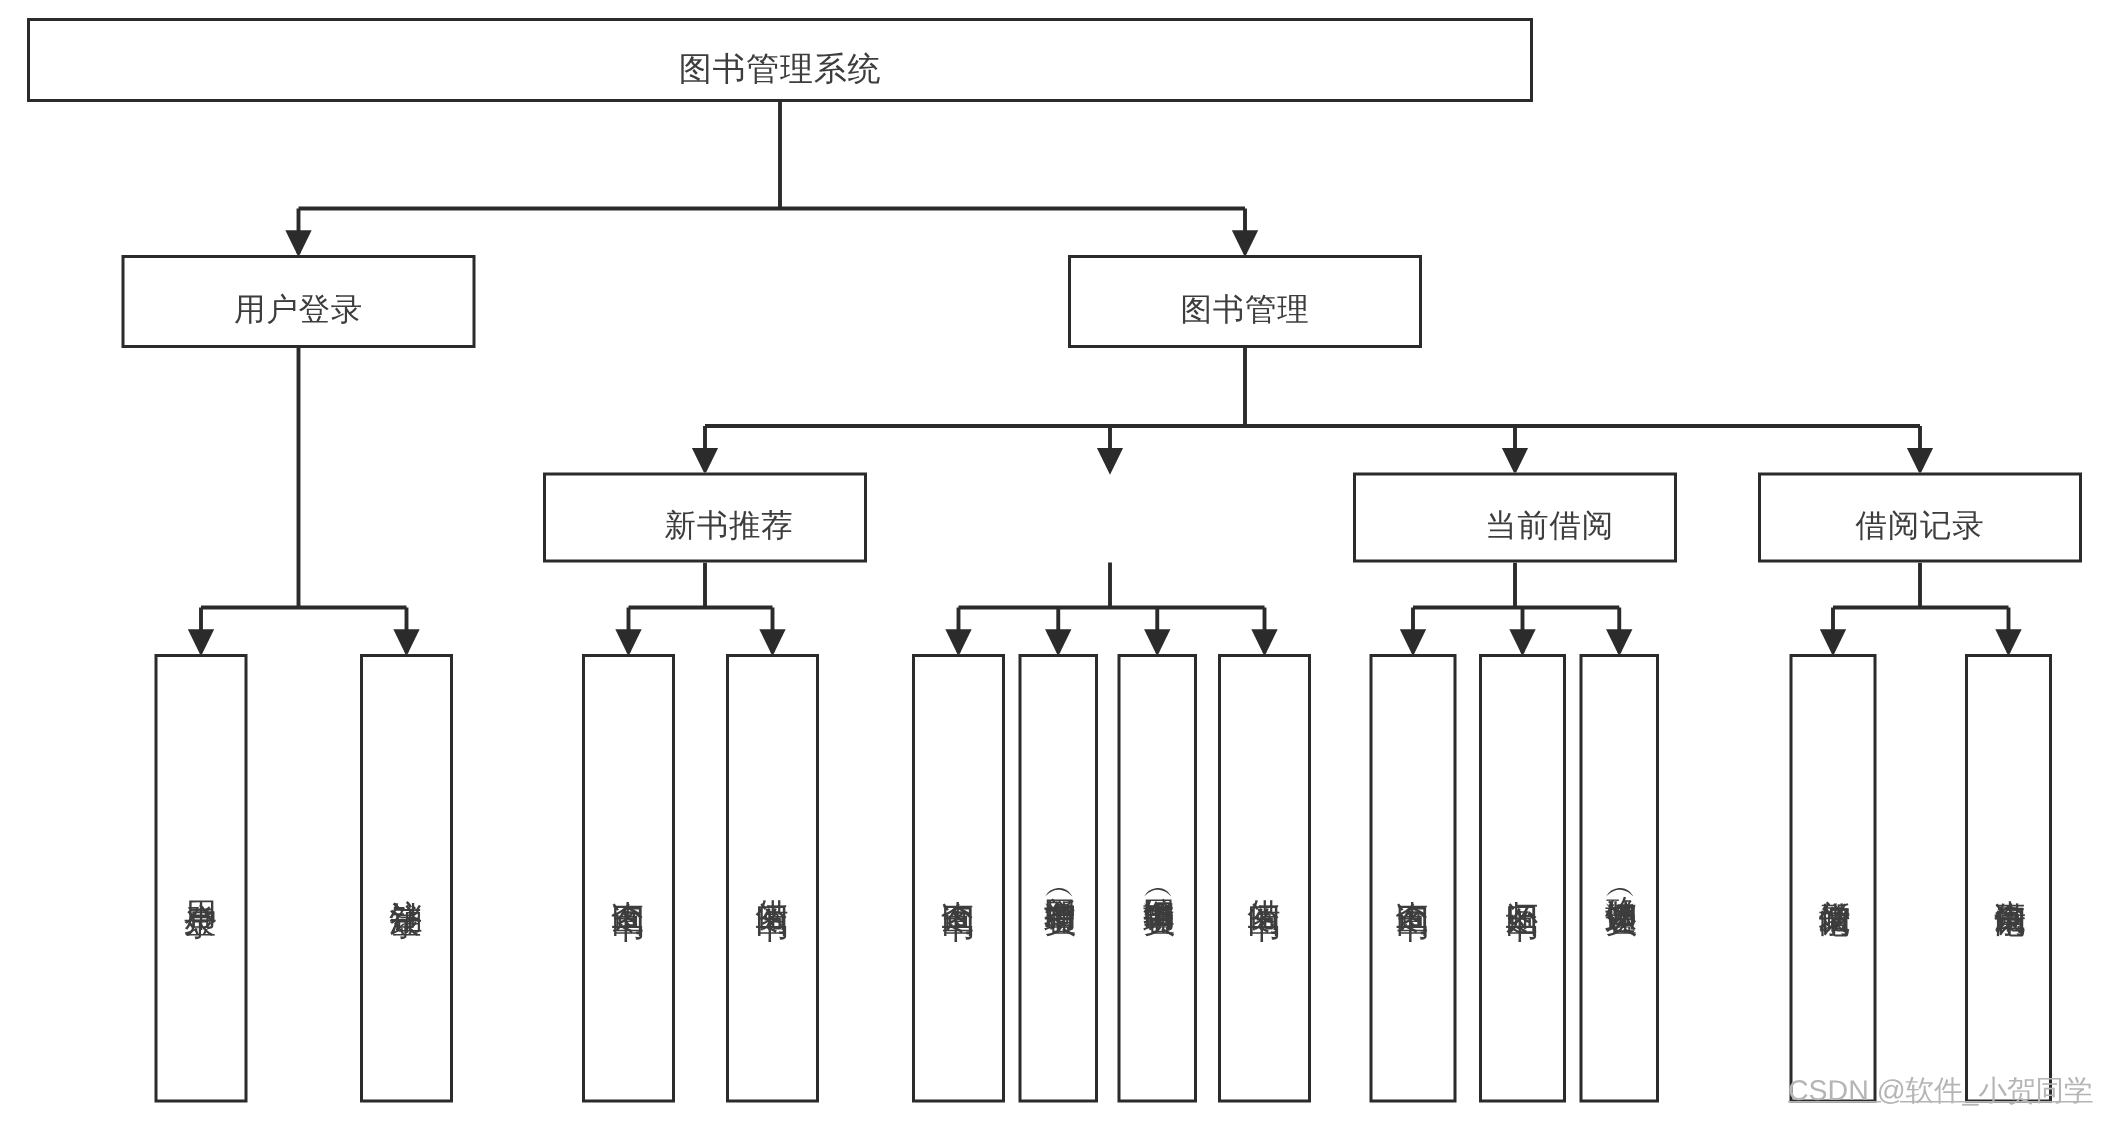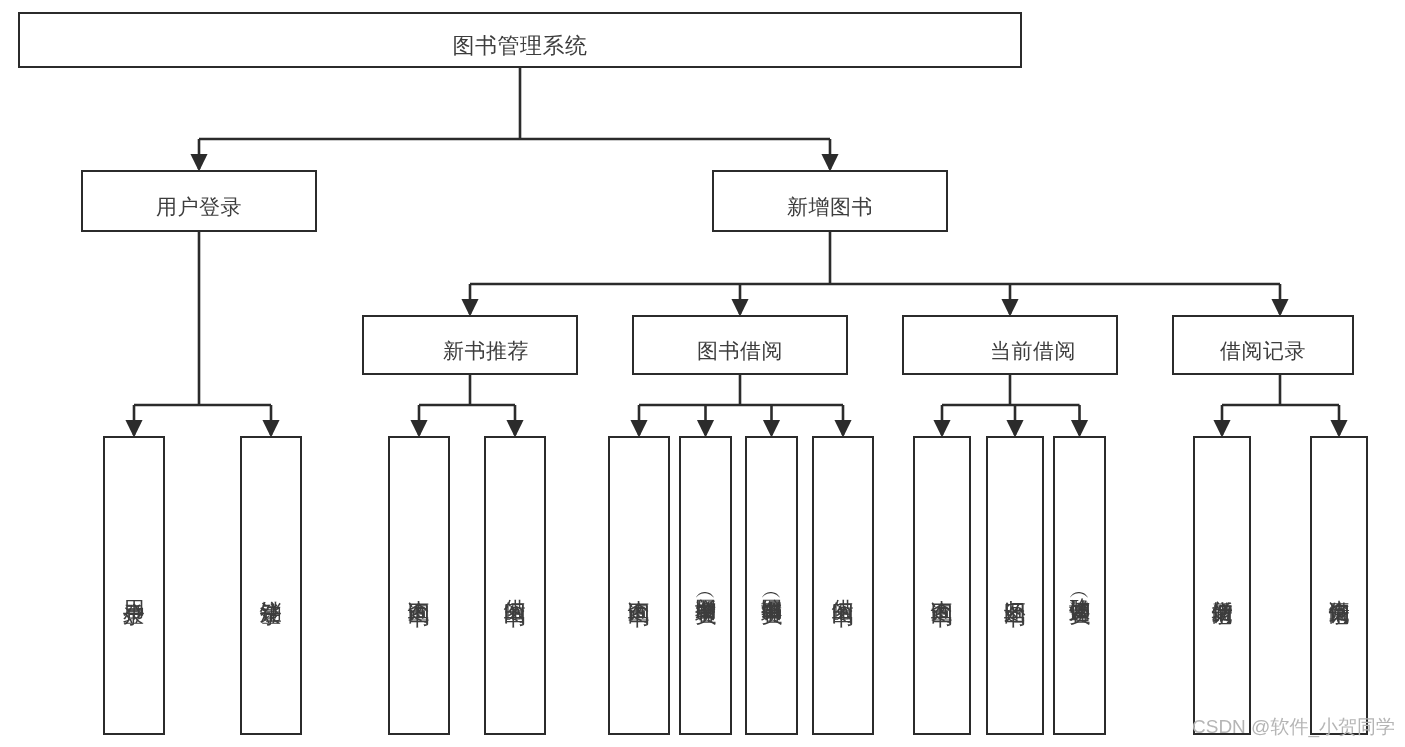--- a/index.html
+++ b/index.html
@@ -128,33 +128,30 @@
   </svg>
 
   <div class="node horiz root" style="left: 18px; top: 12px; width: 1004px; height: 56px; border-color: rgb(43, 43, 43); color: rgb(61, 61, 61);">
     <span class="label">图书管理系统</span>
   </div>
 
   <div class="node horiz" style="left: 81px; top: 170px; width: 236px; height: 62px; border-color: rgb(43, 43, 43); color: rgb(61, 61, 61);">
     <span class="label">用户登录</span>
   </div>
   <div class="node horiz" style="left: 712px; top: 170px; width: 236px; height: 62px; border-color: rgb(43, 43, 43); color: rgb(61, 61, 61);">
-    <span class="label">新增图书</span>
+    <span class="label">图书管理</span>
   </div>
 
   <div class="node horiz" style="left: 362px; top: 315px; width: 216px; height: 60px; border-color: rgb(43, 43, 43); color: rgb(61, 61, 61); padding-left: 32px;">
     <span class="label">新书推荐</span>
   </div>
-  <div class="node horiz" style="left: 632px; top: 315px; width: 216px; height: 60px; border-color: rgb(43, 43, 43); color: rgb(61, 61, 61);">
-    <span class="label">图书借阅</span>
-  </div>
   <div class="node horiz" style="left: 902px; top: 315px; width: 216px; height: 60px; border-color: rgb(43, 43, 43); color: rgb(61, 61, 61); padding-left: 46px;">
     <span class="label">当前借阅</span>
   </div>
-  <div class="node horiz" style="left: 1172px; top: 315px; width: 182px; height: 60px; border-color: rgb(43, 43, 43); color: rgb(61, 61, 61);">
+  <div class="node horiz" style="left: 1172px; top: 315px; width: 216px; height: 60px; border-color: rgb(43, 43, 43); color: rgb(61, 61, 61);">
     <span class="label">借阅记录</span>
   </div>
 
   <div class="node vert" style="left: 103px; top: 436px; width: 62px; height: 299px; border-color: rgb(43, 43, 43); color: rgb(61, 61, 61);">
     <span class="label">用户登录</span>
   </div>
   <div class="node vert" style="left: 240px; top: 436px; width: 62px; height: 299px; border-color: rgb(43, 43, 43); color: rgb(61, 61, 61);">
     <span class="label">注销登录</span>
   </div>
 
@@ -188,15 +185,15 @@
     <span class="label">确认归还（管理员）</span>
   </div>
 
   <div class="node vert tall" style="left: 1193px; top: 436px; width: 58px; height: 299px; border-color: rgb(43, 43, 43); color: rgb(61, 61, 61);">
     <span class="label">新增借阅记录</span>
   </div>
   <div class="node vert tall" style="left: 1310px; top: 436px; width: 58px; height: 299px; border-color: rgb(43, 43, 43); color: rgb(61, 61, 61);">
     <span class="label">查询借阅记录</span>
   </div>
 
-  <div class="watermark" style="left: 1192px; top: 714px; color: rgb(181, 181, 181);">CSDN @软件_小贺同学</div>
+  <div class="watermark" style="left: 1192px; top: 714px; color: rgb(181, 181, 181); text-decoration: underline;">CSDN @软件_小贺同学</div>
 
 </div>
 
 </body></html>

